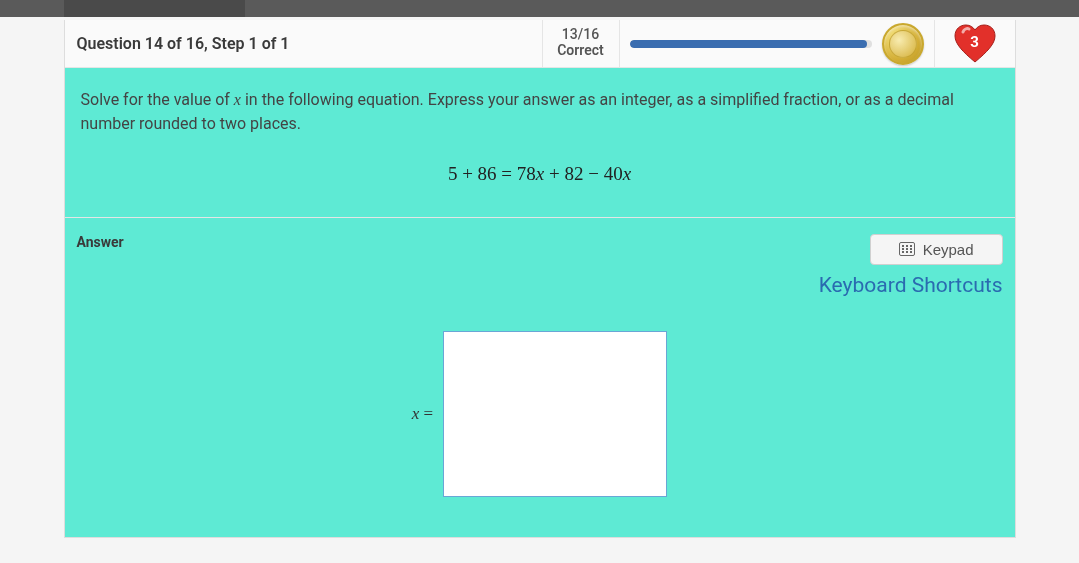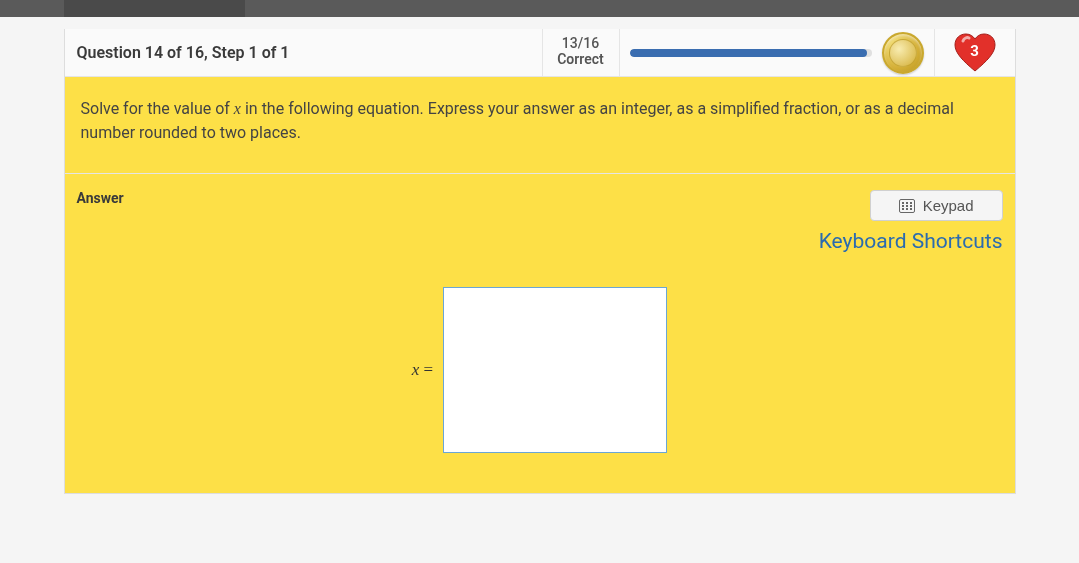--- a/index.html
+++ b/index.html
@@ -24,22 +24,22 @@
       height: 17px;
       background: #4a4a4a;
     }
     .nav-right-block {
       margin-left: auto;
       width: 303px;
       height: 17px;
     }
     .main-container {
       width: 952px;
-      margin: 12px auto;
-      background: #fde047;
+      margin: 3px auto;
+      background: #5eead4;
       border: 1px solid #ddd;
       border-top: none;
     }
     .header-row {
       display: flex;
       align-items: stretch;
       border-bottom: 1px solid #e5e5e5;
       background: #fafafa;
     }
     .question-label {
@@ -227,20 +227,23 @@
           <path d="M22 38 C10 28 2 20 2 12 C2 5 7 1 13 1 C17 1 20 3 22 6 C24 3 27 1 31 1 C37 1 42 5 42 12 C42 20 34 28 22 38 Z" fill="#e2302a" stroke="#a51f1a" stroke-width="1"></path>
           <path d="M10 8 C11 5 14 4 16 5" stroke="rgba(255,255,255,0.6)" stroke-width="3" fill="none" stroke-linecap="round"></path>
         </svg>
         <div class="heart-count">3</div>
       </div>
     </div>
   </div>
 
   <div class="question-body">
     <span>Solve for the value of </span><span class="var">x</span><span> in the following equation. Express your answer as an integer, as a simplified fraction, or as a decimal number rounded to two places.</span>
+    <div class="equation">
+      <span>5</span><span> + </span><span>86</span><span> = </span><span>78</span><span class="v">x</span><span> + </span><span>82</span><span> − </span><span>40</span><span class="v">x</span>
+    </div>
   </div>
 
   <div class="answer-section">
     <div class="answer-header">
       <div class="answer-title">Answer</div>
       <div class="answer-right">
         <button class="keypad-btn">
           <svg width="16" height="14" viewBox="0 0 16 14">
             <rect x="0.5" y="0.5" width="15" height="13" rx="1.5" fill="none" stroke="#666"></rect>
             <rect x="3" y="3" width="2" height="2" fill="#666"></rect>

